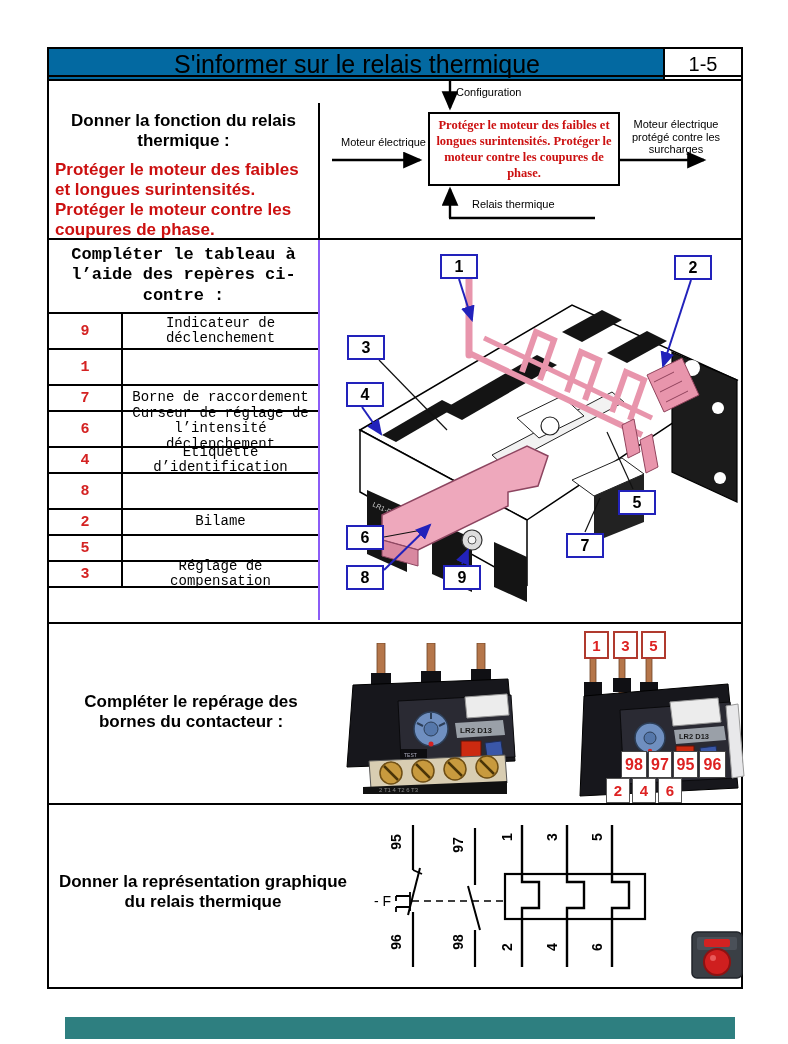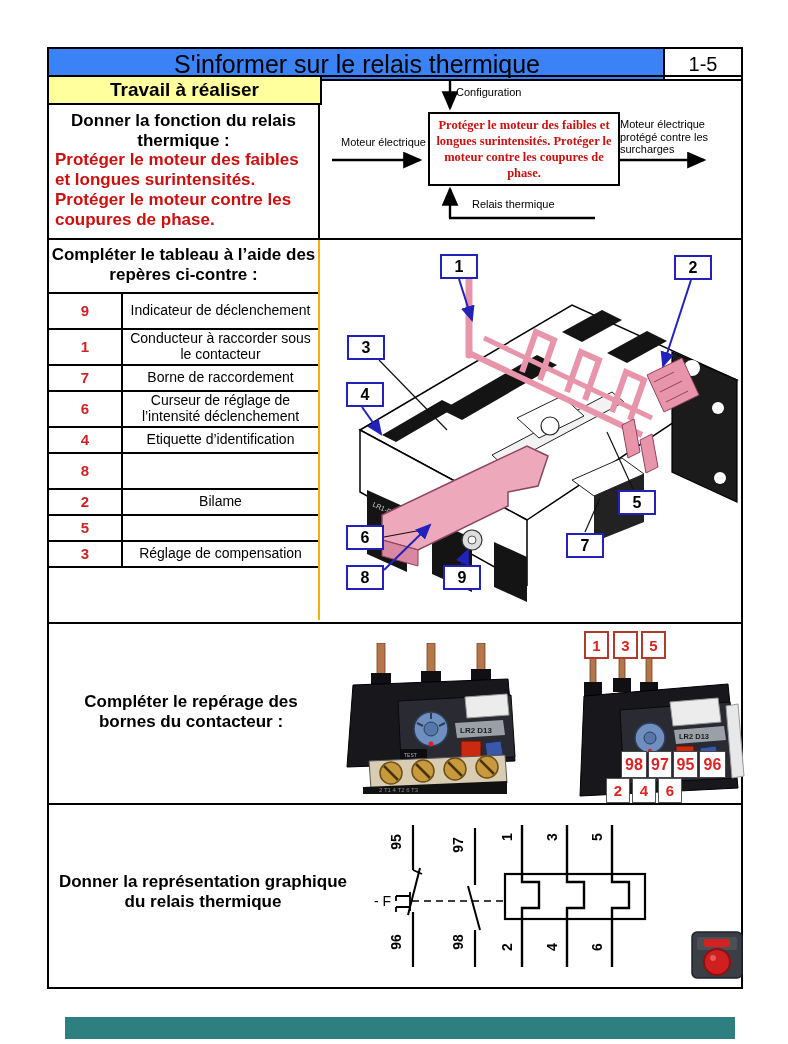--- a/index.html
+++ b/index.html
@@ -1,39 +1,39 @@
 <!DOCTYPE html>
 <html><head>
 <meta charset="utf-8">
 <style>
   html,body{margin:0;padding:0;background:#fff;}
   .page{position:relative;width:788px;height:1044px;background:#fff;
         font-family:"Liberation Sans",sans-serif;color:#000;overflow:hidden;}
   .abs{position:absolute;}
   
-  .titlebar{left:47px;top:47px;width:616px;height:30px;background:#3b82f6;border:2px solid #000;
+  .titlebar{left:47px;top:47px;width:616px;height:30px;background:#0369a1;border:2px solid #000;
             display:flex;align-items:center;justify-content:center;font-size:25px;}
   .pagenum{left:663px;top:47px;width:76px;height:30px;background:#fff;border:2px solid #000;
            display:flex;align-items:center;justify-content:center;font-size:20px;}
   
   .frame{left:47px;top:75px;width:692px;height:910px;border:2px solid #000;}
   .hdiv{left:47px;width:694px;height:2px;background:#000;}
   
   .task-badge{left:47px;top:75px;width:271px;height:26px;background:#ffff9e;border:2px solid #000;
               display:flex;align-items:center;justify-content:center;font-weight:bold;font-size:19px;}
   .func-left{left:49px;top:103px;width:269px;height:135px;border-right:2px solid #000;}
   .func-prompt{margin-top:8px;font-weight:bold;font-size:17px;text-align:center;line-height:1.15;}
-  .func-answer{padding:0 6px;font-weight:bold;font-size:17px;color:#cc1010;
+  .func-answer{margin-top:10px;padding:0 6px;font-weight:bold;font-size:17px;color:#cc1010;
                line-height:1.18;white-space:pre-line;}
   .dlabel{font-weight:normal;font-size:11px;line-height:1.15;}
   .func-box{left:428px;top:112px;width:178px;height:62px;border:2px solid #000;padding:4px 5px;
             display:flex;align-items:center;justify-content:center;text-align:center;
             font-family:"Liberation Serif",serif;font-weight:bold;font-size:12.5px;color:#cc1010;line-height:1.3;}
   
-  .table-left{left:49px;top:240px;width:269px;height:380px;border-right:2px solid #eab308;}
+  .table-left{left:49px;top:240px;width:269px;height:380px;border-right:2px solid #8b5cf6;font-family:Liberation Mono, monospace;}
   .table-prompt{padding:5px 2px 6px 2px;font-weight:bold;font-size:17px;text-align:center;
                 border-bottom:2px solid #000;line-height:1.2;}
   .trow{display:flex;border-bottom:2px solid #000;align-items:stretch;}
   .h36{height:34px;} .h26{height:24px;}
   .num-cell{width:72px;border-right:2px solid #000;display:flex;align-items:center;justify-content:center;
             color:#d42222;font-weight:bold;font-size:15px;}
   .label-cell{flex:1;display:flex;align-items:center;justify-content:center;text-align:center;
               font-size:14px;line-height:1.1;padding:0 2px;}
   .callout{width:34px;height:21px;background:#fff;border:2px solid #2222bb;
            display:flex;align-items:center;justify-content:center;font-weight:bold;font-size:16px;}
@@ -54,21 +54,20 @@
 <div class="page">
 
   <div class="abs titlebar">S'informer sur le relais thermique</div>
   <div class="abs pagenum">1-5</div>
 
   <div class="abs frame"></div>
   <div class="abs hdiv" style="top:238px"></div>
   <div class="abs hdiv" style="top:622px"></div>
   <div class="abs hdiv" style="top:803px"></div>
 
-  <div class="abs task-badge">Travail à réaliser</div>
   <div class="abs func-left">
     <div class="func-prompt">Donner la fonction du relais thermique :</div>
     <div class="func-answer">Protéger le moteur des faibles et longues surintensités.
 Protéger le moteur contre les coupures de phase.</div>
   </div>
 
   <svg class="abs" style="left:320px;top:75px" width="421" height="163">
     <defs>
       <marker id="ah" markerWidth="9" markerHeight="8" refX="7" refY="3.5" orient="auto">
         <path d="M0,0 L8,3.5 L0,7 Z" fill="#000"></path>
@@ -76,32 +75,31 @@
     </defs>
     <line x1="130" y1="6" x2="130" y2="33" stroke="#000" stroke-width="2.4" marker-end="url(#ah)"></line>
     <line x1="12" y1="85" x2="100" y2="85" stroke="#000" stroke-width="2.4" marker-end="url(#ah)"></line>
     <line x1="298" y1="85" x2="384" y2="85" stroke="#000" stroke-width="2.4" marker-end="url(#ah)"></line>
     <line x1="130" y1="143" x2="130" y2="114" stroke="#000" stroke-width="2.4" marker-end="url(#ah)"></line>
     <line x1="129" y1="143" x2="275" y2="143" stroke="#000" stroke-width="2.4"></line>
   </svg>
   <div class="abs dlabel" style="left:456px;top:86px">Configuration</div>
   <div class="abs func-box">Protéger le moteur des faibles et longues surintensités. Protéger le moteur contre les coupures de phase.</div>
   <div class="abs dlabel" style="left:330px;top:136px;width:96px;text-align:right">Moteur électrique</div>
-  <div class="abs dlabel" style="left:620px;top:118px;width:112px;text-align:left">Moteur électrique protégé contre les surcharges</div>
+  <div class="abs dlabel" style="left:620px;top:118px;width:112px;text-align:center">Moteur électrique protégé contre les surcharges</div>
   <div class="abs dlabel" style="left:472px;top:198px">Relais thermique</div>
 
   <div class="abs table-left">
     <div class="table-prompt">Compléter le tableau à l’aide des repères ci-contre :</div>
     <div class="trow h36">
       <div class="num-cell">9</div>
       <div class="label-cell">Indicateur de déclenchement</div>
     </div>
     <div class="trow h36">
       <div class="num-cell">1</div>
-      <div class="label-cell">Conducteur à raccorder sous le contacteur</div>
     </div>
     <div class="trow h26">
       <div class="num-cell">7</div>
       <div class="label-cell">Borne de raccordement</div>
     </div>
     <div class="trow h36">
       <div class="num-cell">6</div>
       <div class="label-cell">Curseur de réglage de l’intensité déclenchement</div>
     </div>
     <div class="trow h26">

